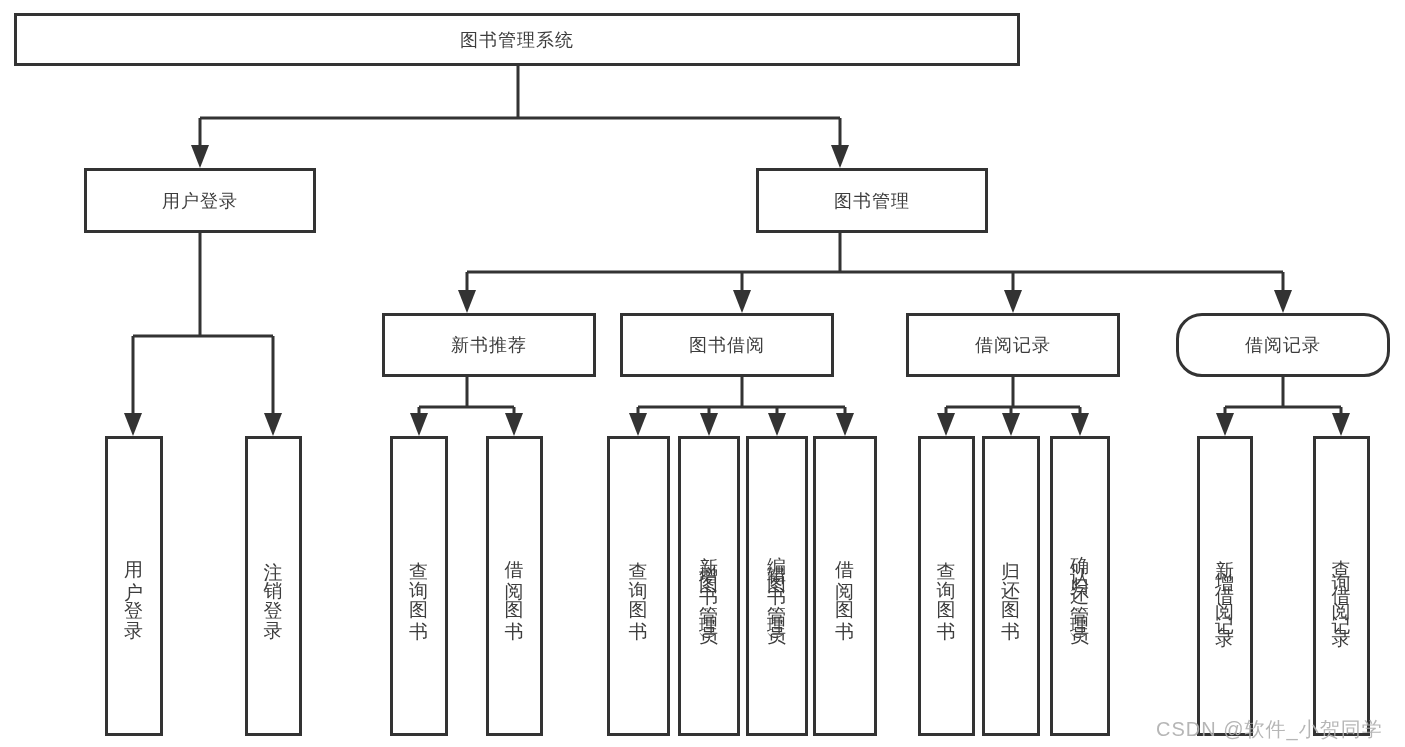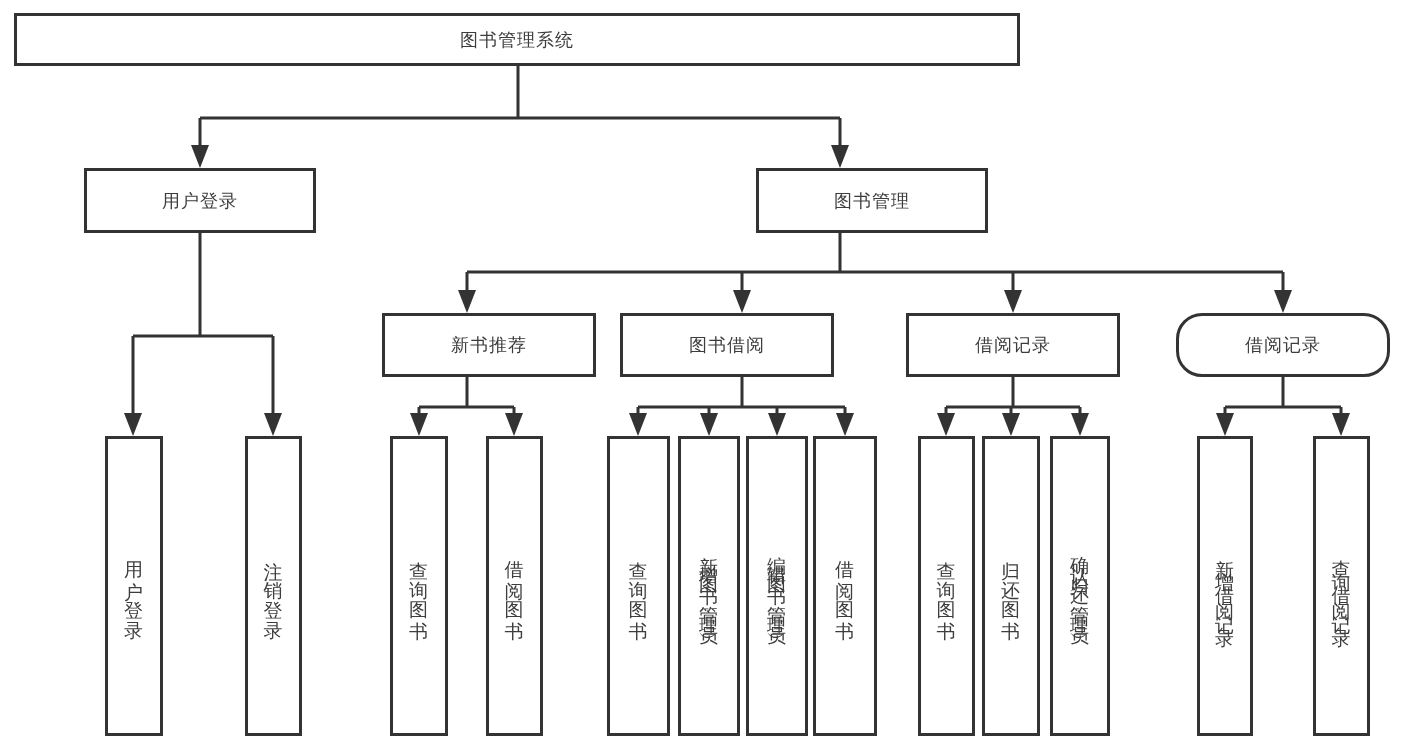--- a/index.html
+++ b/index.html
@@ -166,14 +166,15 @@
     <span class="ls-tight">确认归还（管理员）</span>
   </div>
 
   <div class="box vbox" style="left:1197px; top:436px; width:56px; height:300px;">
     <span class="ls-med">新增借阅记录</span>
   </div>
   <div class="box vbox" style="left:1313px; top:436px; width:57px; height:300px;">
     <span class="ls-med">查询借阅记录</span>
   </div>
 
+  <div class="watermark">CSDN @软件_小贺同学</div>
 
 </div>
 
 </body></html>

